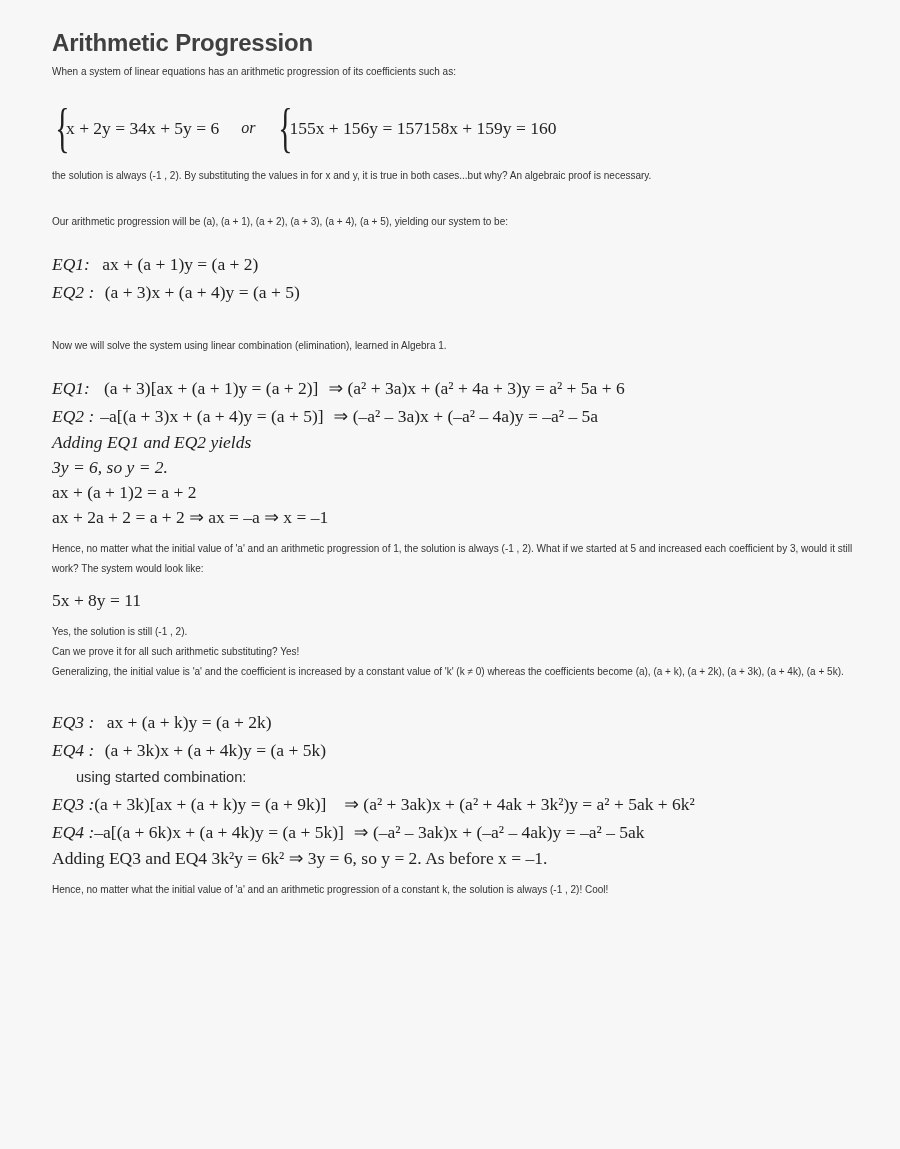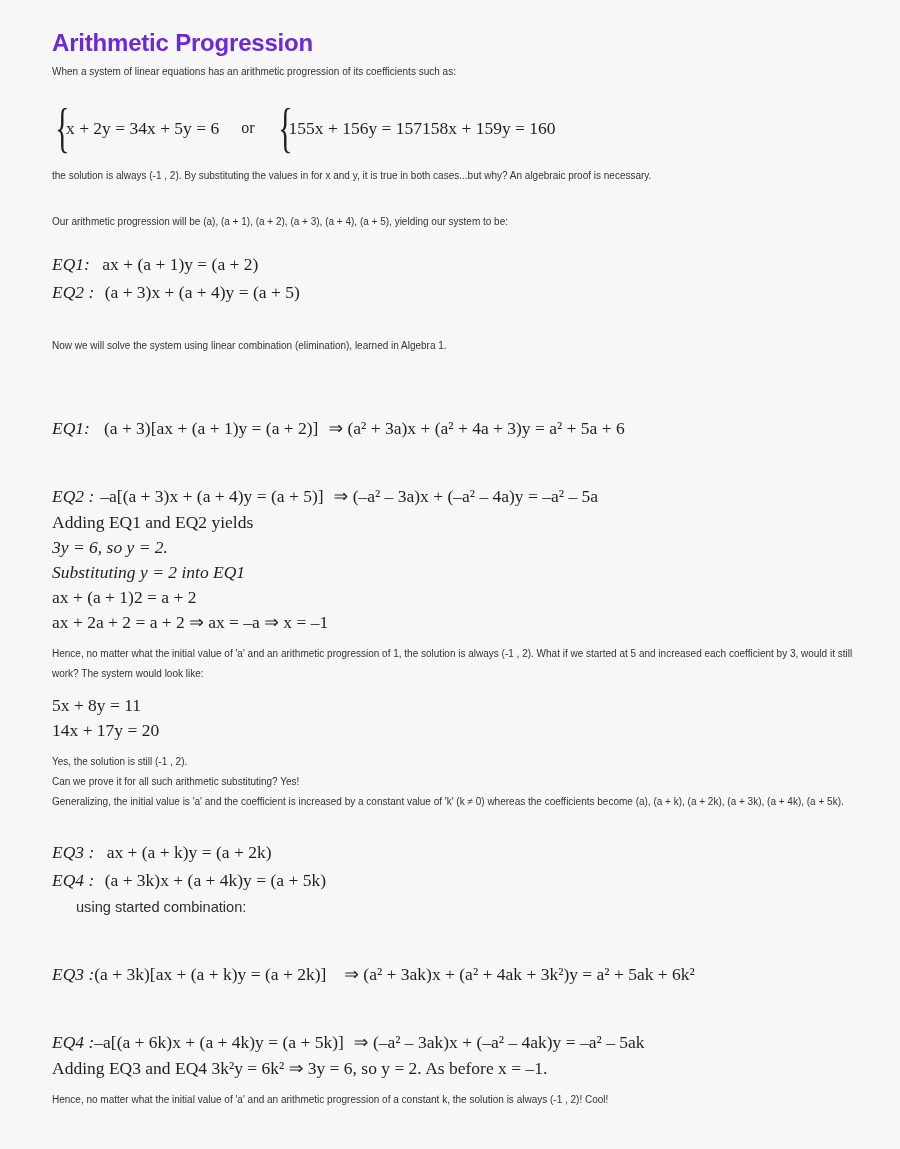--- a/index.html
+++ b/index.html
@@ -25,21 +25,21 @@
     position: absolute;
     left: 52px;
     top: 30px;
     width: 812px;
   }
 
   h1.doc-title {
     font-family: "Liberation Sans", sans-serif;
     font-size: 24px;
     font-weight: bold;
-    color: #6d28d9;
+    color: #404040;
     margin: 0 0 6px 0;
     letter-spacing: -0.2px;
     line-height: 1.1;
   }
 
   p.para {
     font-family: "Liberation Sans", sans-serif;
     font-size: 10px;
     line-height: 20px;
     color: #333333;
@@ -89,33 +89,33 @@
   }
   .syslines {
     display: flex;
     flex-direction: row;
   }
   .syslines .math {
     line-height: 27px;
   }
   .or-word {
     font-family: "Liberation Serif", serif;
+    font-style: italic;
     font-size: 16px;
     color: #1f1f1f;
     padding: 0 20px 0 22px;
   }
 
   .eqline {
     display: flex;
     align-items: baseline;
     white-space: nowrap;
   }
   .arrow-part {
     padding-left: 10px;
-    margin-top: 40px;
   }
   .indent-2 { padding-left: 24px; }
   .tight { line-height: 25px; }
 </style>
 </head>
 <body>
 
 <div class="page">
   <div class="content">
 
@@ -175,34 +175,32 @@
       <span class="arrow-part">⇒ (a² + 3a)x + (a² + 4a + 3)y = a² + 5a + 6</span>
     </div>
 
     <div class="math eqline">
       <span class="mlabel">EQ2 :</span>
       <span style="padding-left:6px">–a</span>
       <span>[(a + 3)x + (a + 4)y = (a + 5)]</span>
       <span class="arrow-part">⇒ (–a² – 3a)x + (–a² – 4a)y = –a² – 5a</span>
     </div>
 
-    <div class="math tight" style="">Adding EQ1 and EQ2  yields</div>
+    <div class="math tight" style="font-style:italic">Adding EQ1 and EQ2  yields</div>
     <div class="math tight" style="font-style:italic">3y = 6, so y = 2.</div>
-    <div class="math tight" style="font-style:italic">Substituting  y = 2 into EQ1</div>
     <div class="math tight">ax + (a + 1)2 = a + 2</div>
     <div class="math tight">ax + 2a + 2 = a + 2 ⇒ ax = –a ⇒ x = –1</div>
 
     <div class="gap-s"></div>
 
     <p class="para">Hence, no matter what the initial value of 'a' and an arithmetic progression of 1, the solution is always (-1 , 2).   What if we started at 5 and increased each coefficient by 3, would it still work?  The system would look like:</p>
 
     <div class="gap-s"></div>
 
     <div class="math tight">5x + 8y = 11</div>
-    <div class="math tight">14x + 17y = 20</div>
 
     <div class="gap-s"></div>
 
     <p class="para">Yes, the solution is still (-1 , 2).</p>
     <p class="para">Can we prove it for all such arithmetic substituting?  Yes!</p>
     <p class="para">Generalizing, the initial value is 'a' and the coefficient is increased by a constant value of 'k' (k ≠ 0) whereas the coefficients become (a), (a + k), (a + 2k), (a + 3k), (a + 4k), (a + 5k).</p>
 
     <div class="gap-l"></div>
 
     <div class="math">
@@ -212,21 +210,21 @@
     <div class="math">
       <span class="mlabel">EQ4 :</span>
       <span style="padding-left:6px">(a + 3k)x + (a + 4k)y = (a + 5k)</span>
     </div>
 
     <div class="para indent-2" style="font-size:14.6px;line-height:26px">using started combination:</div>
 
     <div class="math eqline">
       <span class="mlabel">EQ3 :</span>
       <span>(a + 3k)</span>
-      <span>[ax + (a + k)y = (a + 2k)]</span>
+      <span>[ax + (a + k)y = (a + 9k)]</span>
       <span class="arrow-part" style="padding-left:18px">⇒ (a² + 3ak)x + (a² + 4ak + 3k²)y = a² + 5ak + 6k²</span>
     </div>
 
     <div class="math eqline">
       <span class="mlabel">EQ4 :</span>
       <span>–a</span>
       <span>[(a + 6k)x + (a + 4k)y = (a + 5k)]</span>
       <span class="arrow-part">⇒ (–a² – 3ak)x + (–a² – 4ak)y = –a² – 5ak</span>
     </div>
 

